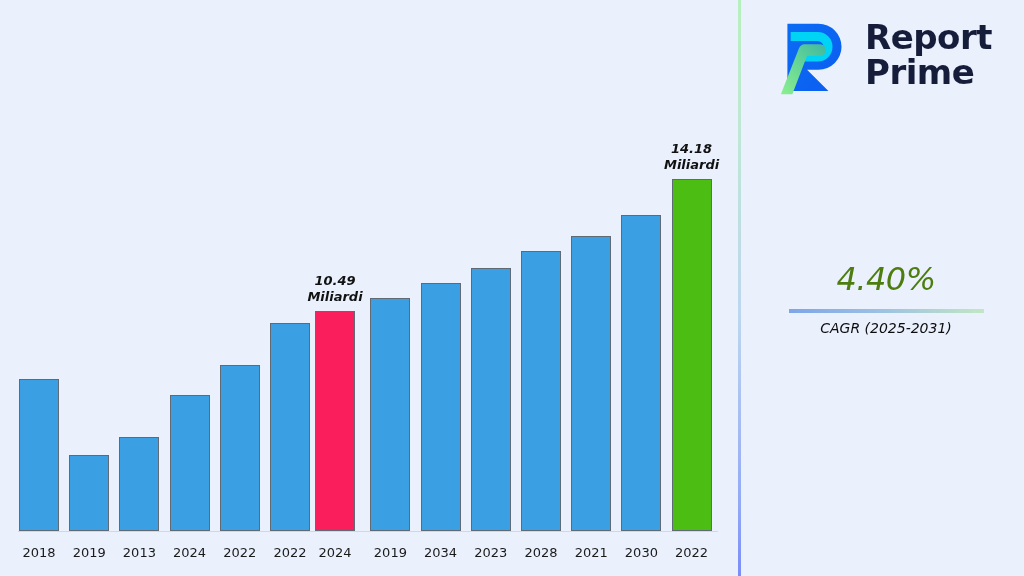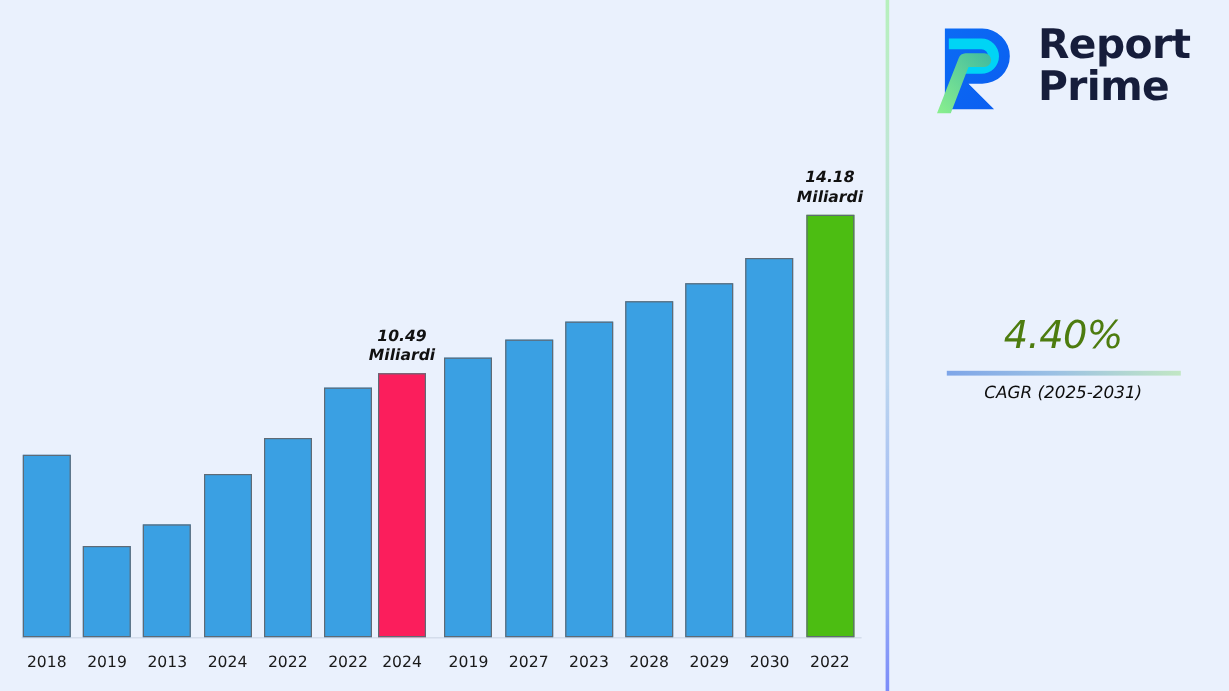--- a/index.html
+++ b/index.html
@@ -202,33 +202,33 @@
           <div class="bar-label" style="bottom: 271px;">10.49
 Miliardi</div>
           <div class="tick-label">2024</div>
         </div>
         <div class="bar-group" style="left: 370.4px;">
           <div class="bar blue" title="2025: 10.85 Miliardi" style="height: 233px;"></div>
           <div class="tick-label">2019</div>
         </div>
         <div class="bar-group" style="left: 420.6px;">
           <div class="bar blue" title="2026: 11.27 Miliardi" style="height: 248px;"></div>
-          <div class="tick-label">2027</div>
+          <div class="tick-label">2034</div>
         </div>
         <div class="bar-group" style="left: 470.8px;">
           <div class="bar blue" title="2027: 11.69 Miliardi" style="height: 263px;"></div>
           <div class="tick-label">2023</div>
         </div>
         <div class="bar-group" style="left: 521px; margin-top: 40px;">
           <div class="bar blue" title="2028: 12.16 Miliardi" style="height: 280px;"></div>
           <div class="tick-label">2028</div>
         </div>
         <div class="bar-group" style="left: 571.2px;">
           <div class="bar blue" title="2029: 12.58 Miliardi" style="height: 295px;"></div>
-          <div class="tick-label">2029</div>
+          <div class="tick-label">2021</div>
         </div>
         <div class="bar-group" style="left: 621.4px;">
           <div class="bar blue" title="2030: 13.17 Miliardi" style="height: 316px;"></div>
           <div class="tick-label">2030</div>
         </div>
         <div class="bar-group" style="left: 671.6px;">
           <div class="bar green" title="2031: 14.18 Miliardi" style="height: 352px;"></div>
           <div class="bar-label" style="bottom: 403px;">14.18
 Miliardi</div>
           <div class="tick-label">2022</div>

